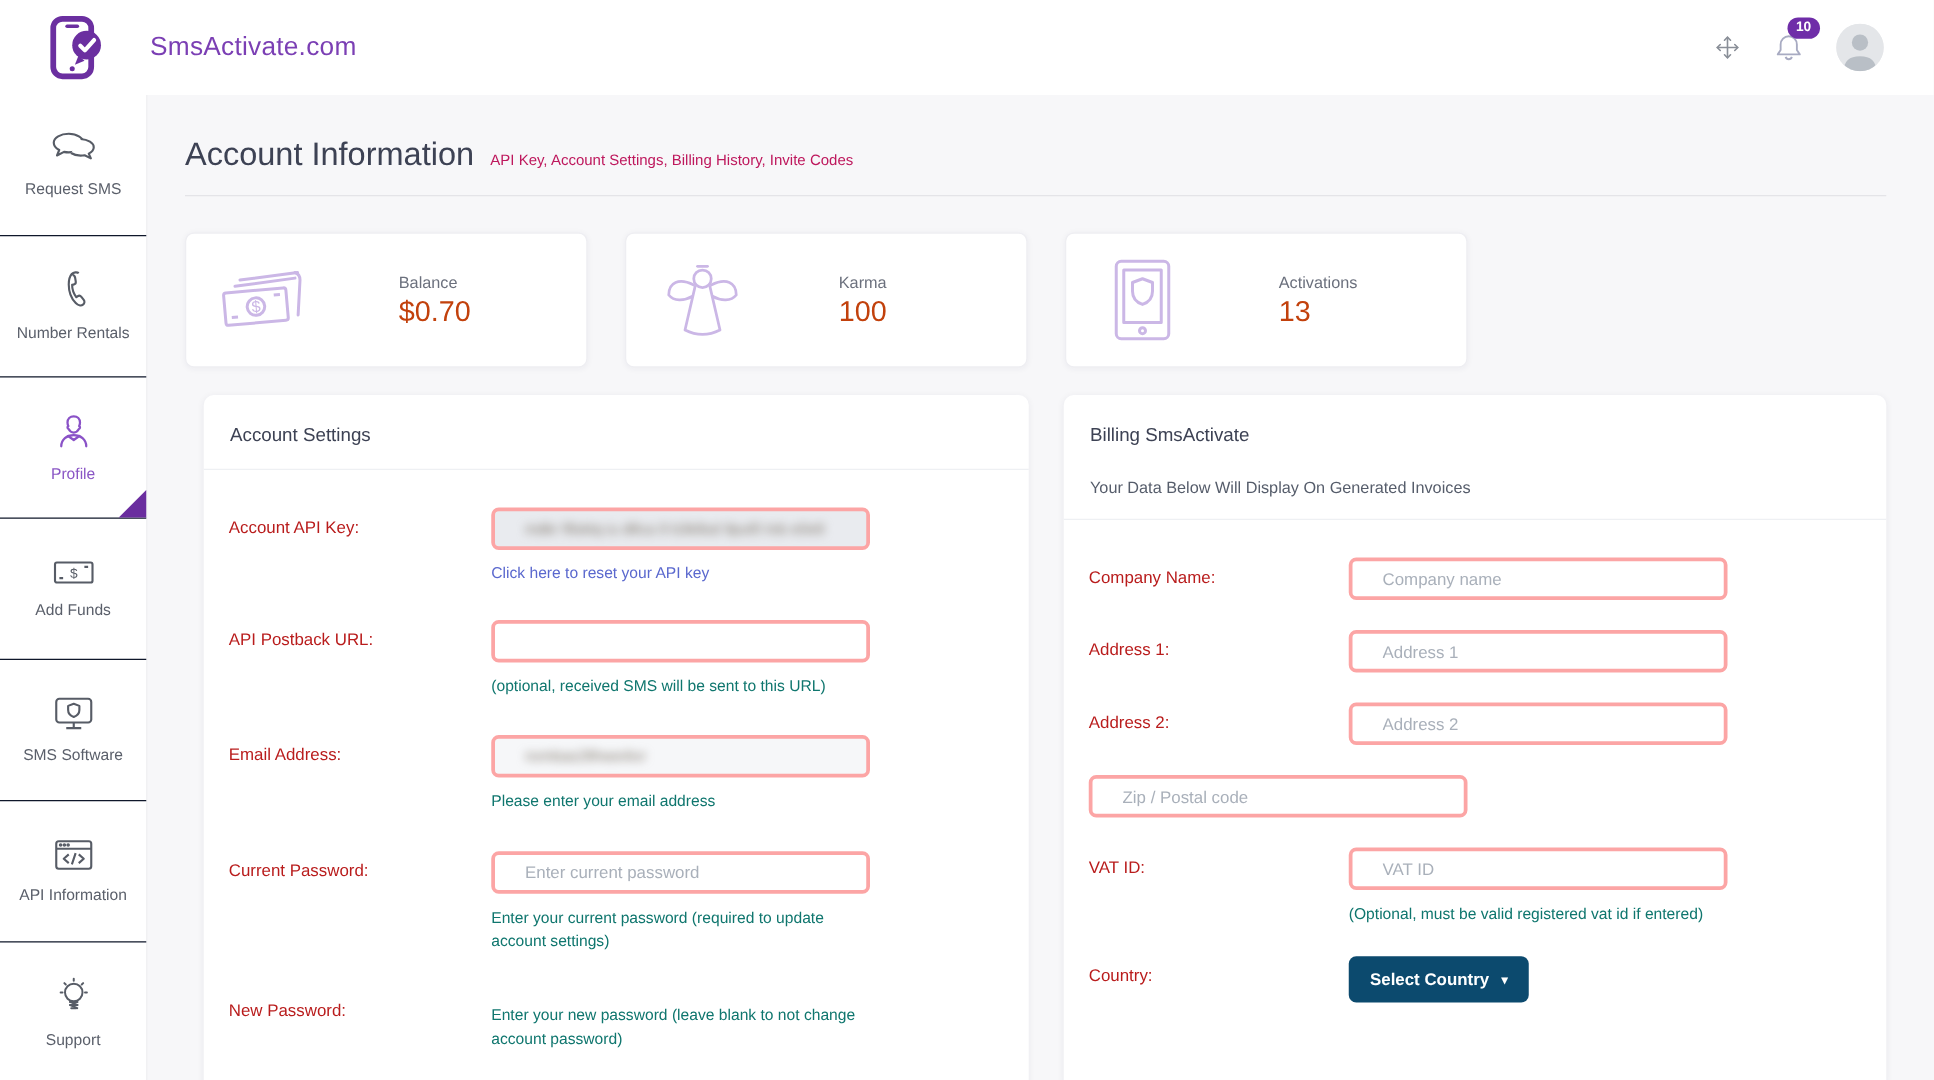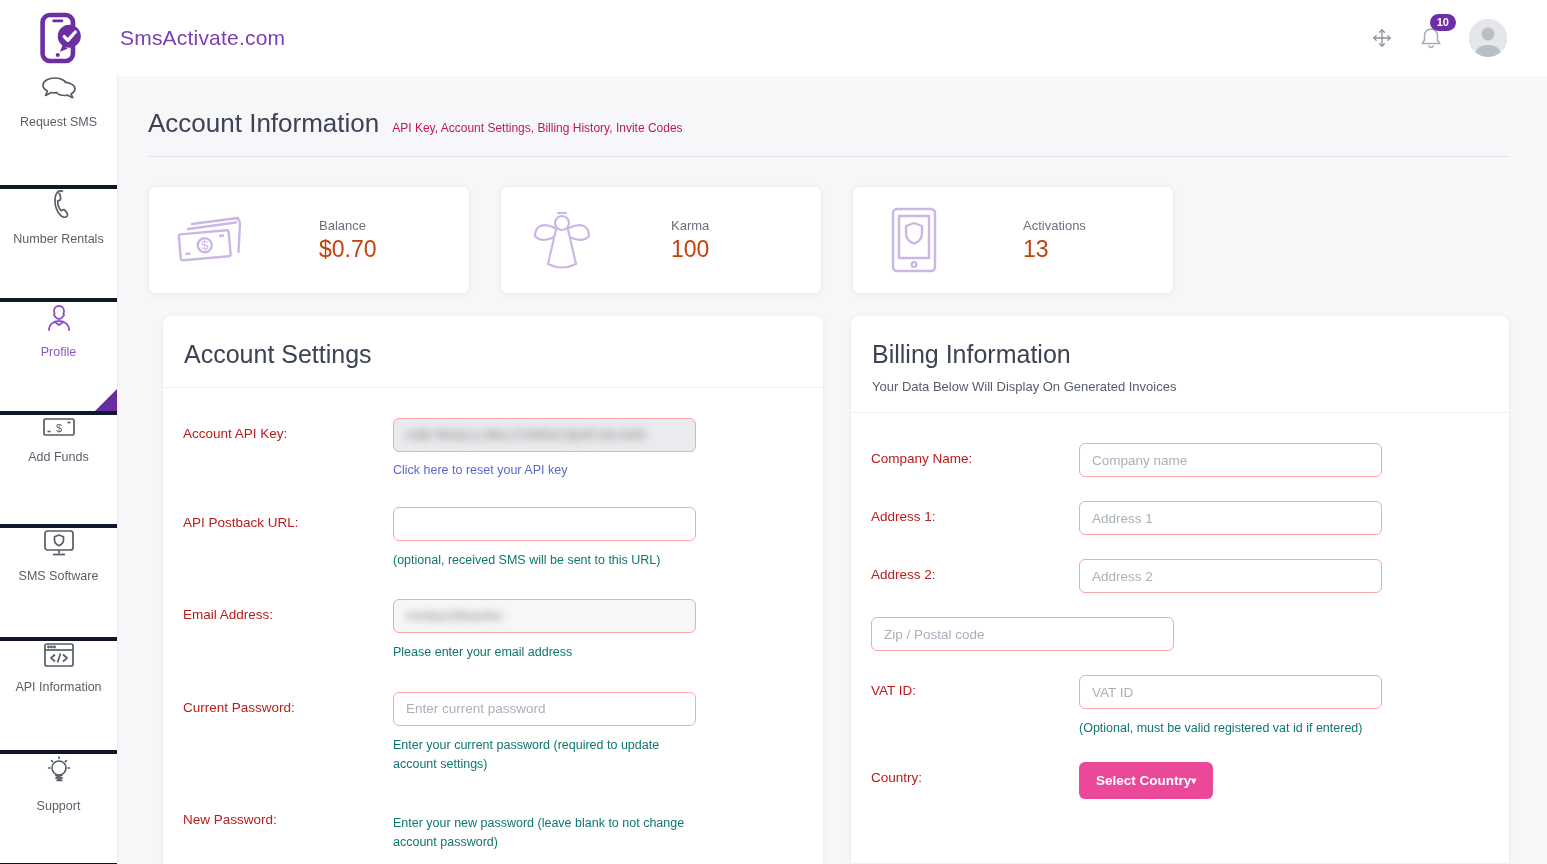--- a/index.html
+++ b/index.html
@@ -15,21 +15,21 @@
   .header-right { margin-left:auto; display:flex; align-items:center; gap:26px; }
   .hdr-icon { position:relative; display:flex; align-items:center; justify-content:center; cursor:pointer; }
   .badge { position:absolute; top:-11px; right:-13px; background:#6f2da8; color:#fff; font-size:11px; font-weight:bold; border-radius:11px; padding:3px 7px; line-height:1; }
   .avatar { width:38px; height:38px; border-radius:50%; overflow:hidden; background:#e4e6e9; }
 
   
   .page-body { flex:1; display:flex; overflow:hidden; }
 
   
   .sidebar { width:118px; flex:none; background:#fff; border-right:1px solid #ededf0; display:flex; flex-direction:column; }
-  .side-item { height:113px; flex:none; border-bottom:4px solid #0f172a; display:flex; flex-direction:column; align-items:center; justify-content:flex-start; gap:11px; position:relative; cursor:pointer; }
+  .side-item { height:113px; flex:none; border-bottom:1px solid #0f172a; display:flex; flex-direction:column; align-items:center; justify-content:center; gap:11px; position:relative; cursor:pointer; }
   .side-label { font-size:12.5px; color:#5a5f6a; text-align:center; line-height:1.2; }
   .side-item.active .side-label { color:#8a56c5; }
   .side-item.active svg { stroke:#8a52c7; }
   .corner-tri { position:absolute; right:0; bottom:0; width:0; height:0; border-bottom:22px solid #6a2d9f; border-left:22px solid transparent; }
 
   
   .main { flex:1; overflow:hidden; padding:32px 38px 0 30px; }
   .page-head { display:flex; align-items:baseline; gap:13px; }
   .page-title { font-size:26px; font-weight:normal; color:#3d4254; }
   .page-subtitle { font-size:12px; color:#be185d; }
@@ -42,40 +42,40 @@
   .stat-text { margin-left:68px; }
   .stat-label { font-size:13px; color:#6b707d; }
   .stat-value { font-size:23px; color:#c2410c; margin-top:3px; }
 
   
   .panels-row { display:flex; gap:28px; margin-top:22px; margin-left:15px; align-items:flex-start; }
   .panel { background:#fff; border-radius:8px 8px 0 0; box-shadow:0 1px 6px rgba(40,40,70,.06); }
   .panel-settings { width:660px; }
   .panel-billing { width:658px; }
   .panel-head { padding:24px 22px 18px 21px; border-bottom:1px solid #eef0f3; }
-  .panel-title { font-size:25px; font-weight:normal; color:#3d4254; }
-  .panel-sub { font-size:13px; color:#565d6b; margin-top:10px; }
+  .panel-title { font-size:15px; font-weight:normal; color:#3d4254; }
+  .panel-sub { font-size:13px; color:#565d6b; margin-top:25px; }
   .panel-form { padding:30px 20px 40px 20px; }
 
   .form-row { display:flex; margin-bottom:29px; }
   .form-row:last-child { margin-bottom:0; }
   .f-label { width:210px; flex:none; padding-top:8px; font-size:13.5px; color:#b91c1c; }
   .f-ctl { width:303px; }
   .panel-billing .f-label { width:208px; }
   .panel-billing .form-row { margin-bottom:24px; }
 
-  .tinput { width:100%; height:34px; border:1px solid #fca5a5; border-radius:6px; background:#fff; padding:0 12px; font-size:13.5px; font-family:"Liberation Sans",sans-serif; color:#444a56; display:flex; align-items:center; }
+  .tinput { width:100%; height:34px; border:3px solid #fca5a5; border-radius:6px; background:#fff; padding:0 24px; font-size:13.5px; font-family:"Liberation Sans",sans-serif; color:#444a56; display:flex; align-items:center; }
   .tinput::placeholder { color:#a9b0ba; }
   .tinput.disabled { background:#e9ebef; }
   .tinput.light { background:#f6f7f9; }
   .blurred { filter:blur(4px); color:#7d7468; font-size:12px; white-space:nowrap; overflow:hidden; user-select:none; }
   .f-hint { font-size:12.5px; color:#0f766e; line-height:1.55; margin-top:10px; }
   .f-link { display:inline-block; font-size:12.5px; color:#5a68ce; margin-top:11px; text-decoration:none; cursor:pointer; }
 
-  .btn-country { display:inline-flex; align-items:center; background:#ec4899; color:#fff; border:none; border-radius:6px; padding:0 17px; height:37px; font-size:13.5px; font-weight:bold; font-family:"Liberation Sans",sans-serif; cursor:pointer; }
+  .btn-country { display:inline-flex; align-items:center; gap:10px; background:#0c4a6e; color:#fff; border:none; border-radius:6px; padding:0 17px; height:37px; font-size:13.5px; font-weight:bold; font-family:"Liberation Sans",sans-serif; cursor:pointer; }
   .caret { font-size:10px; }
 
   svg { display:block; }
 </style>
 </head>
 <body>
 
 <div class="app">
 
   <div class="header">
@@ -305,21 +305,21 @@
               <div class="f-ctl">
                 <div class="f-hint">Enter your new password (leave blank to not change account password)</div>
               </div>
             </div>
 
           </div>
         </div>
 
         <div class="panel panel-billing">
           <div class="panel-head">
-            <div class="panel-title">Billing Information</div>
+            <div class="panel-title">Billing SmsActivate</div>
             <div class="panel-sub">Your Data Below Will Display On Generated Invoices</div>
           </div>
           <div class="panel-form">
             <div class="form-row">
               <div class="f-label">Company Name:</div>
               <div class="f-ctl">
                 <input class="tinput" type="text" placeholder="Company name" style="">
               </div>
             </div>
             <div class="form-row">

